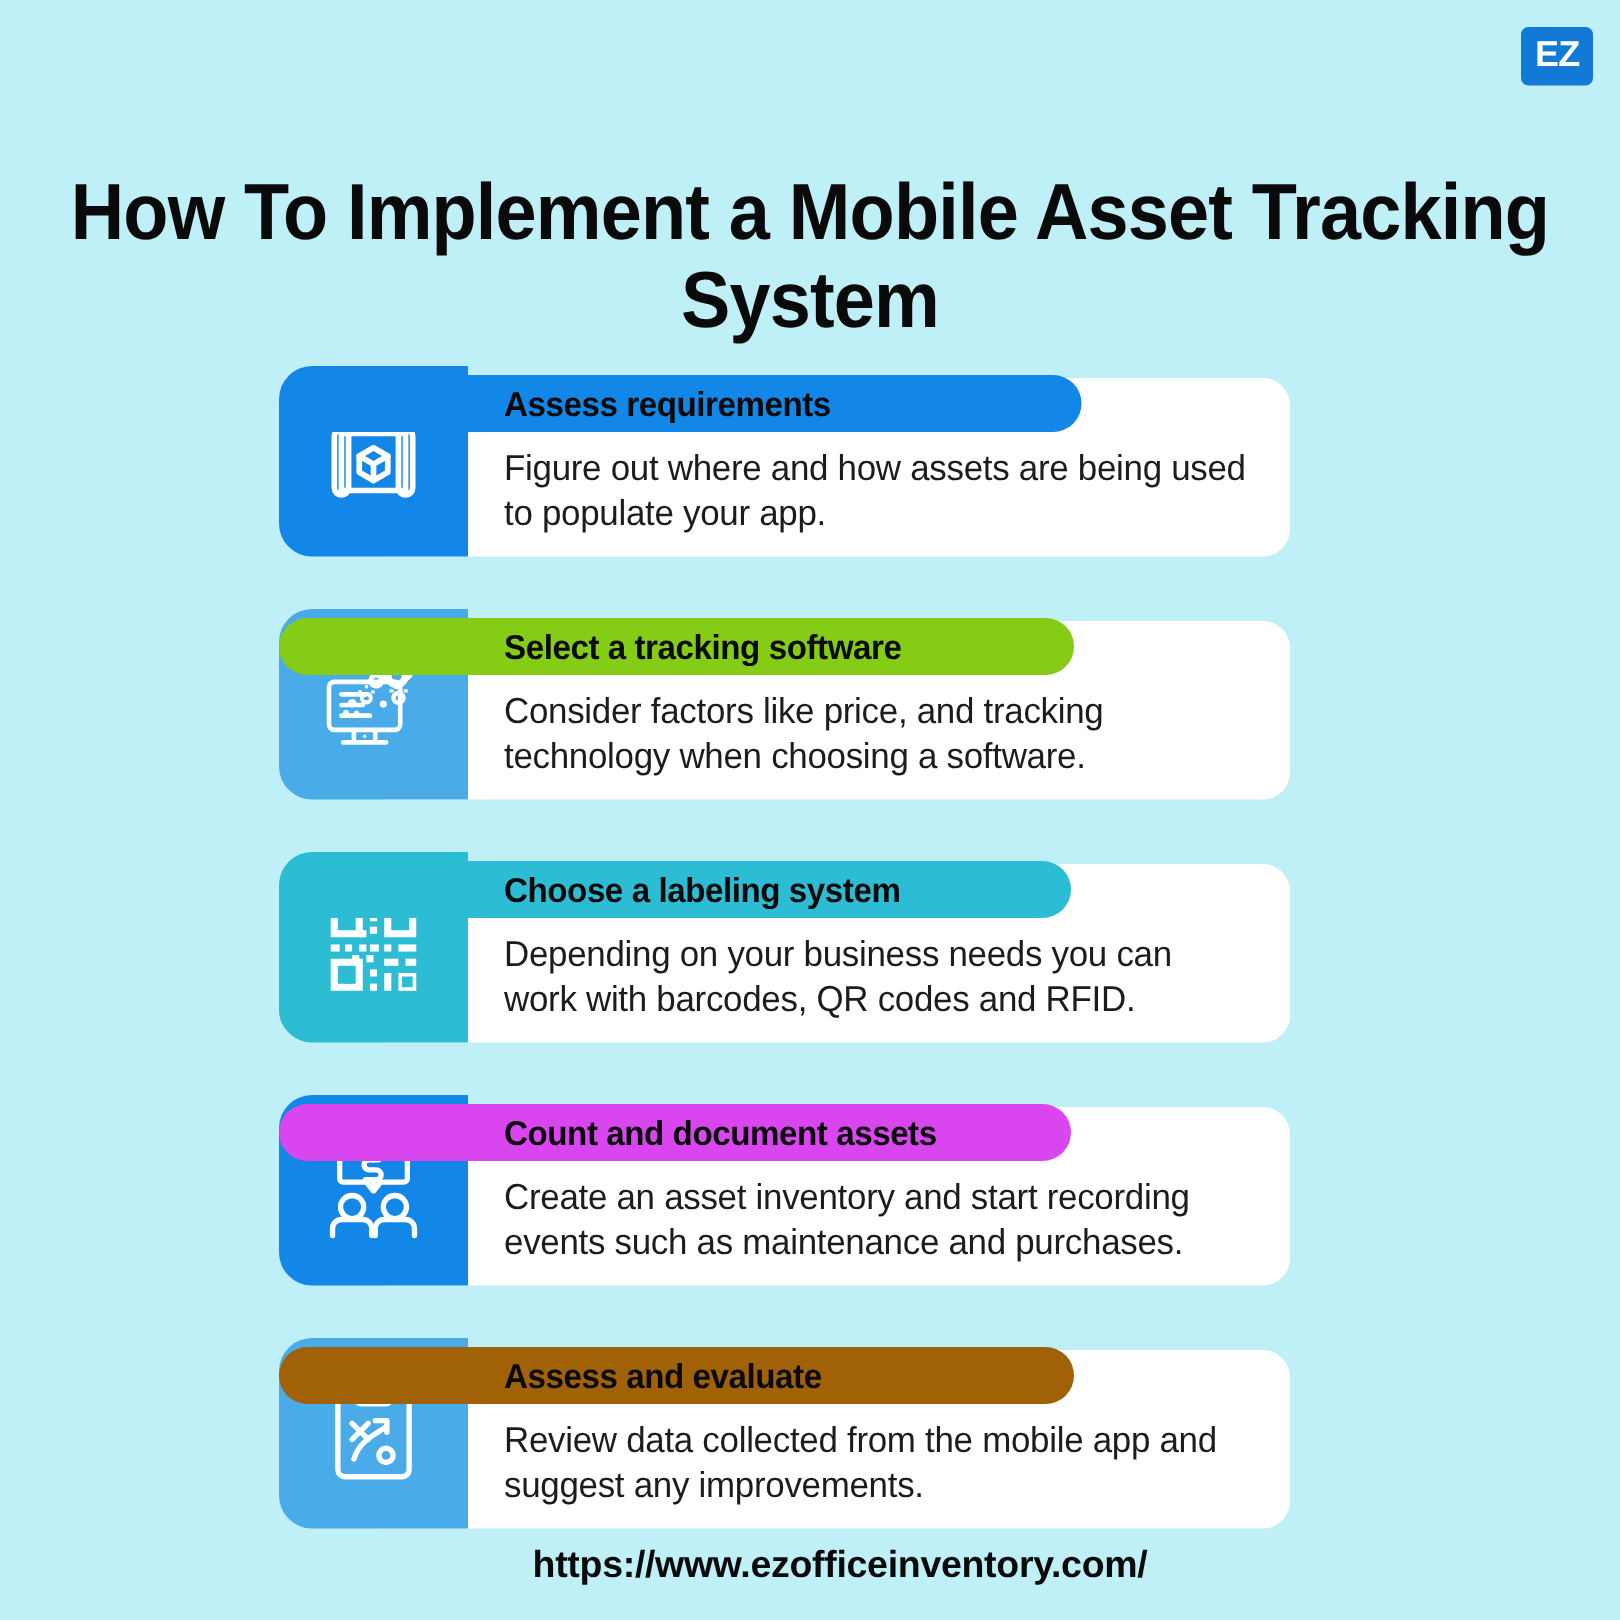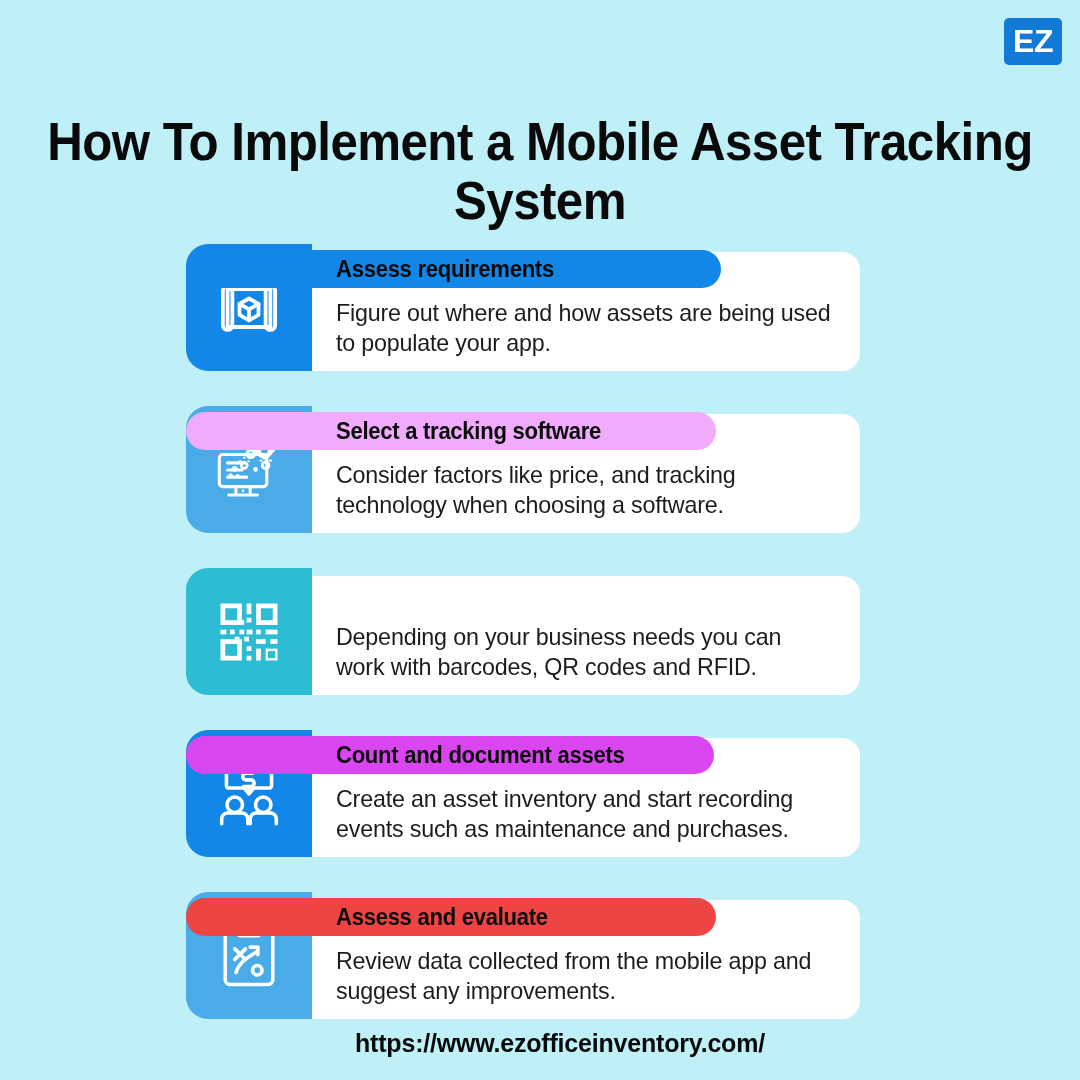--- a/index.html
+++ b/index.html
@@ -21,21 +21,21 @@
     top: 18px;
     right: 18px;
     display: flex;
     align-items: center;
     gap: 11px;
   }
   #brand-logo .ez-mark {
     background: #1379d6;
     color: #ffffff;
     font-weight: bold;
-    font-size: 32px;
+    font-size: 24px;
     letter-spacing: -0.5px;
     line-height: 1;
     padding: 7px 9px 8px 9px;
     border-radius: 5px;
     font-family: "Liberation Sans", sans-serif;
   }
   #brand-logo .brand-word {
     color: #2b74c4;
     font-size: 31px;
     font-weight: bold;
@@ -229,21 +229,21 @@
           <rect x="48.9" y="23.1" width="2.4" height="1.9" rx="0.7"></rect>
         </g>
         <g fill="#ffffff" stroke="none">
           <circle cx="20" cy="31" r="2.4"></circle>
           <circle cx="16.5" cy="36.5" r="1.7"></circle>
           <circle cx="37.5" cy="31.5" r="2"></circle>
           <circle cx="22.5" cy="36.5" r="1.4"></circle>
         </g>
       </svg>
     </div>
-    <div class="title-pill" style="background: #f0abfc; width: 530px;">
+    <div class="title-pill" style="background: #84cc16; width: 530px;">
       <span class="pill-text">Select a tracking software</span>
     </div>
     <div class="card-desc">Consider factors like price, and tracking technology when choosing a software.</div>
   </div>
 
   <div class="step-card">
     <div class="card-body"></div>
     <div class="icon-panel" style="background: rgb(44, 188, 211);">
       <svg viewBox="0 0 64 64" fill="#ffffff" stroke="none">
         <path d="M8 8 h18 v18 h-18 z M12 12 v10 h10 v-10 z" fill-rule="evenodd"></path>
@@ -263,20 +263,23 @@
         <rect x="50" y="38" width="6" height="4"></rect>
         <rect x="30" y="44" width="4" height="4"></rect>
         <rect x="38" y="46" width="4" height="10"></rect>
         <rect x="46" y="46" width="10" height="10"></rect>
         <rect x="48" y="48" width="6" height="6" fill="#2cbcd3"></rect>
         <rect x="30" y="52" width="4" height="4"></rect>
         <rect x="24" y="22" width="4" height="4"></rect>
         <rect x="16" y="48" width="4" height="4" fill="#2cbcd3"></rect>
       </svg>
     </div>
+    <div class="title-pill" style="background: rgb(44, 188, 211); width: 528px;">
+      <span class="pill-text">Choose a labeling system</span>
+    </div>
     <div class="card-desc">Depending on your business needs you can work with barcodes, QR codes and RFID.</div>
   </div>
 
   <div class="step-card">
     <div class="card-body"></div>
     <div class="icon-panel" style="background: rgb(19, 135, 232);">
       <svg viewBox="0 0 64 64" fill="none" stroke="#ffffff" stroke-width="3" stroke-linecap="round" stroke-linejoin="round">
         <path d="M15 9 h34 a2 2 0 0 1 2 2 v14 a2 2 0 0 1 -2 2 h-13 l-4 5 l-4 -5 h-13 a2 2 0 0 1 -2 -2 v-14 a2 2 0 0 1 2 -2 z"></path>
         <path d="M35 14.5 h-5.5 a2.8 2.8 0 0 0 0 5.6 h4 a2.8 2.8 0 0 1 0 5.6 h-6"></path>
         <path d="M32 12 v2.5"></path>
@@ -299,21 +302,21 @@
       <svg viewBox="0 0 64 64" fill="none" stroke="#ffffff" stroke-width="3" stroke-linecap="round" stroke-linejoin="round">
         <path d="M22 10 h-6 a4 4 0 0 0 -4 4 v38 a4 4 0 0 0 4 4 h32 a4 4 0 0 0 4 -4 v-38 a4 4 0 0 0 -4 -4 h-6"></path>
         <rect x="22" y="5" width="20" height="10" rx="3"></rect>
         <path d="M20 26 l9 9"></path>
         <path d="M29 26 l-9 9"></path>
         <path d="M21 46 c3 -10 11 -13 18 -18"></path>
         <path d="M33 24.5 h6.5 v6.5"></path>
         <circle cx="39" cy="44" r="4"></circle>
       </svg>
     </div>
-    <div class="title-pill" style="background: #ef4444; width: 530px;">
+    <div class="title-pill" style="background: #a16207; width: 530px;">
       <span class="pill-text">Assess and evaluate</span>
     </div>
     <div class="card-desc">Review data collected from the mobile app and suggest any improvements.</div>
   </div>
 
 </div>
 
 <div id="footer-url">https://www.ezofficeinventory.com/</div>
 
 </body></html>

